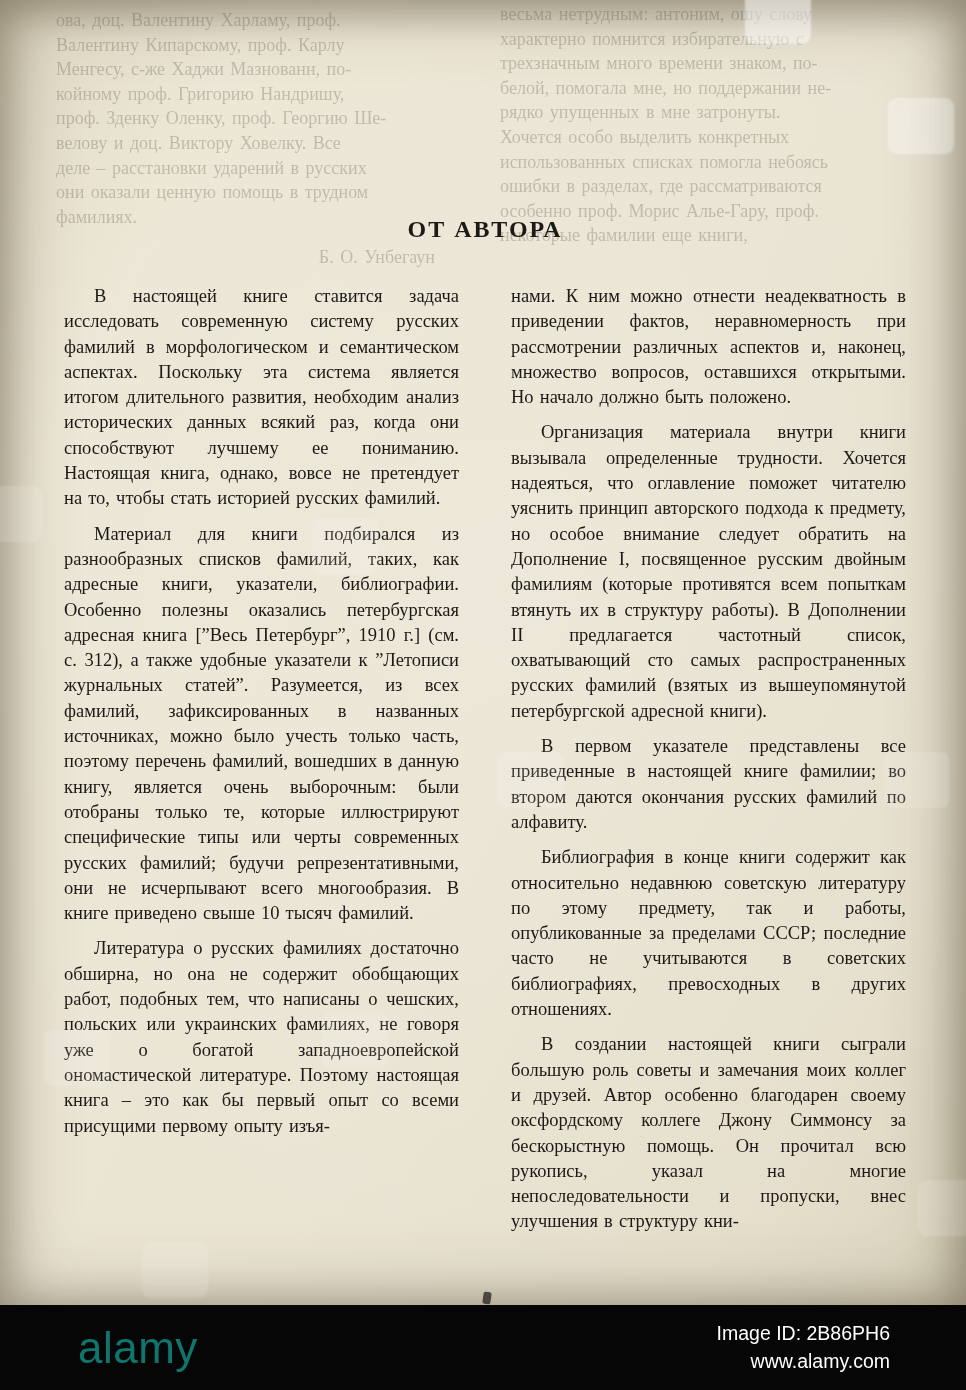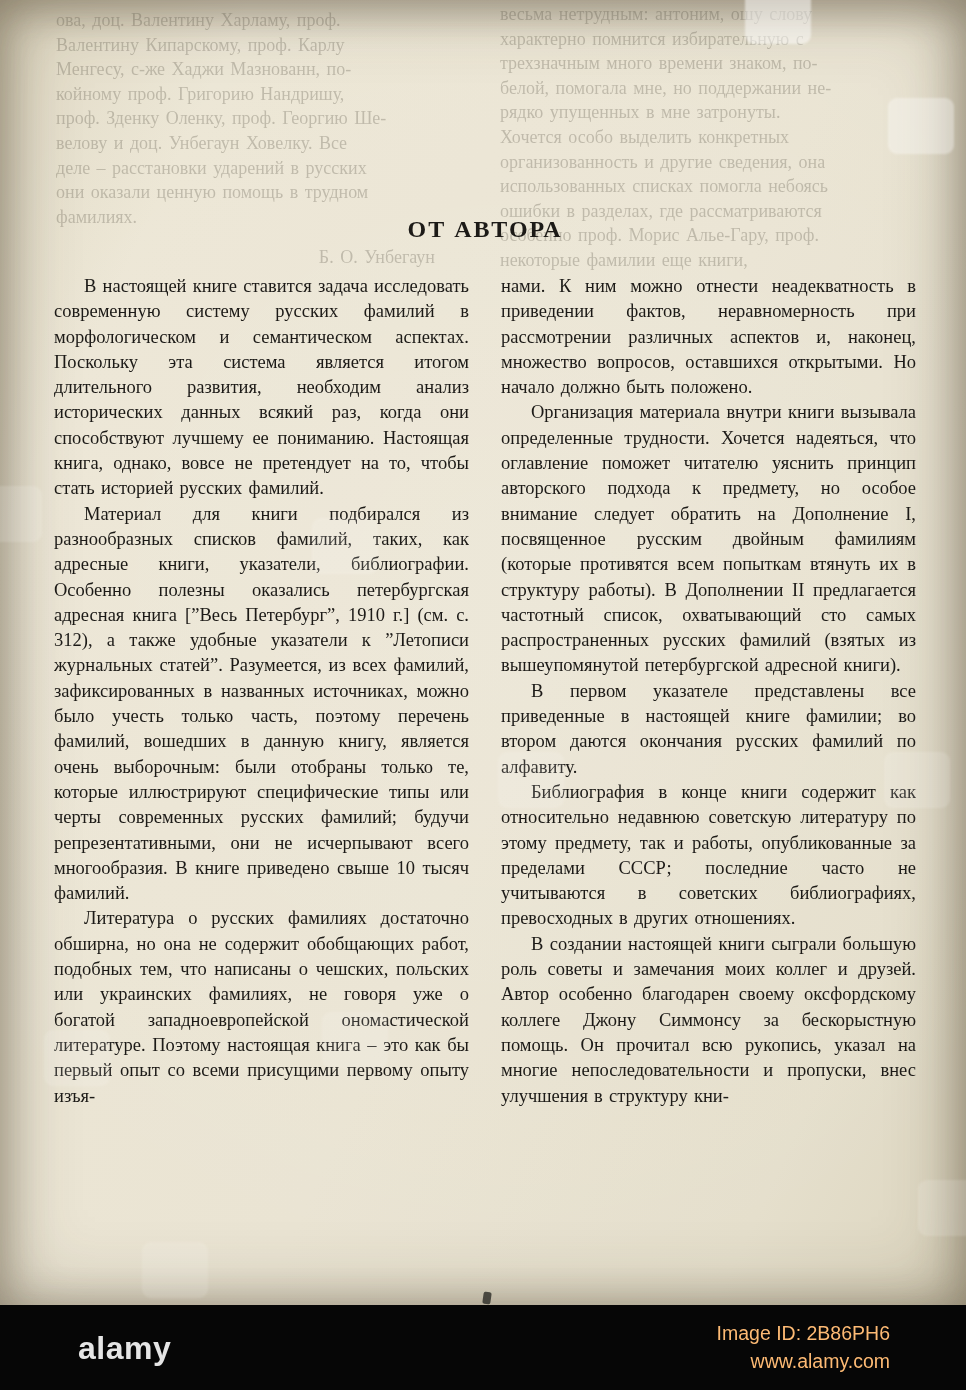--- a/index.html
+++ b/index.html
@@ -63,21 +63,21 @@
     gap: 32px;
     margin-top: 31px;
   }
   .col {
     flex: 1;
     text-align: justify;
     font-size: 18.5px;
     line-height: 25.3px;
     word-spacing: 1.5px;
   }
-  .col p { margin: 0; text-indent: 30px; }
+  .col p { margin: 10px; text-indent: 30px; }
   .col p.cont { text-indent: 0; }
 
   
   .page-mark {
     position: absolute;
     left: 483px;
     bottom: 86px;
     width: 8px;
     height: 12px;
     background: #2b2a26;
@@ -105,61 +105,60 @@
     background: #060606;
     display: flex;
     align-items: center;
     justify-content: space-between;
     padding: 0 76px 0 78px;
     box-sizing: border-box;
     font-family: "Liberation Sans", "DejaVu Sans", sans-serif;
     color: #fafafa;
   }
   .brand {
-    font-size: 32px;
-    font-weight: 700;
+    font-size: 44px;
+    font-weight: 400;
     letter-spacing: 0.5px;
-    color: #e5e5e5;
+    color: #0f766e;
     line-height: 1;
   }
   .meta {
     text-align: right;
     font-size: 19.5px;
     line-height: 1.4;
-    color: #fdba74;
+    color: #ffffff;
   }
 </style>
 </head>
 <body>
 
 <div class="photo">
 
   <div class="page">
 
     <div class="ghost ghost-left">
       <div>ова, доц. Валентину Харламу, проф.</div>
       <div>Валентину Кипарскому, проф. Карлу</div>
       <div>Менгесу, с-же Хаджи Мазнованн, по-</div>
       <div>койному проф. Григорию Нандришу,</div>
       <div>проф. Зденку Оленку, проф. Георгию Ше-</div>
-      <div>велову и доц. Унбегаун Ховелку. Все</div>
+      <div>велову и доц. Виктору Ховелку. Все</div>
       <div>деле – расстановки ударений в русских</div>
       <div>они оказали ценную помощь в трудном</div>
       <div>фамилиях.</div>
       <div class="sig">Б. О. Унбегаун</div>
     </div>
 
     <div class="ghost ghost-right">
       <div>весьма нетрудным: антоним, ошу слову</div>
       <div>характерно помнится избирательную с</div>
       <div>трехзначным много времени знаком, по-</div>
       <div>белой, помогала мне, но поддержании не-</div>
       <div>рядко упущенных в мне затронуты.</div>
       <div>Хочется особо выделить конкретных</div>
-      <div>организованность и другие сведения, она</div>
       <div>использованных списках помогла небоясь</div>
       <div>ошибки в разделах, где рассматриваются</div>
       <div>особенно проф. Морис Алье-Гару, проф.</div>
       <div>некоторые фамилии еще книги,</div>
     </div>
 
     <div class="main-text">
       <h1 class="heading">ОТ АВТОРА</h1>
       <div class="columns">
         <div class="col">

